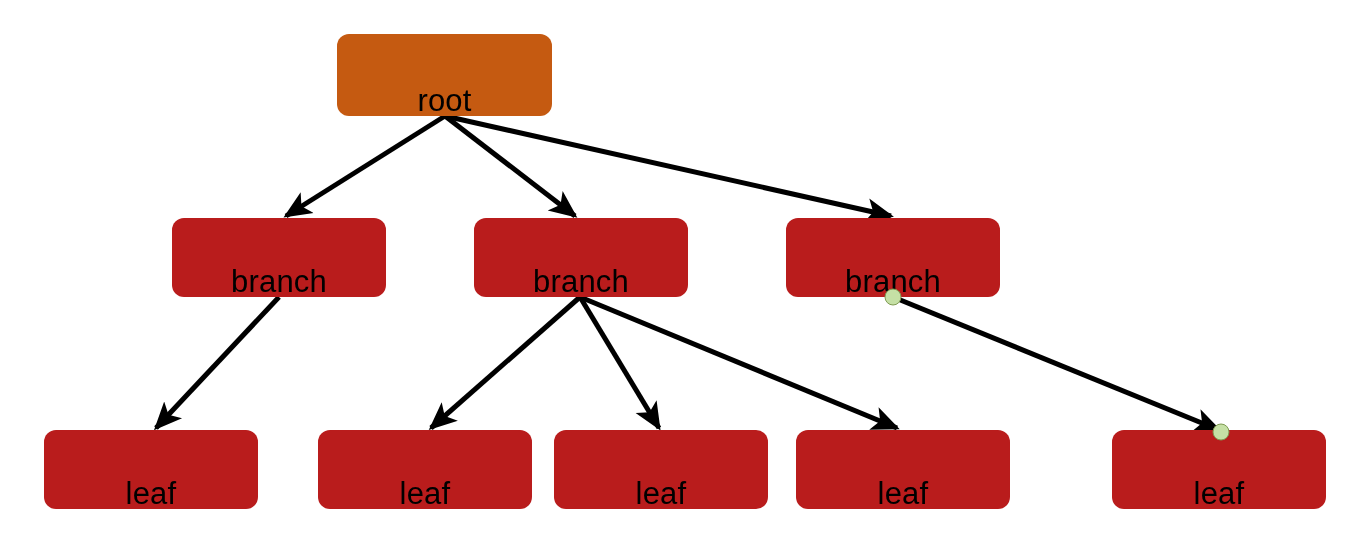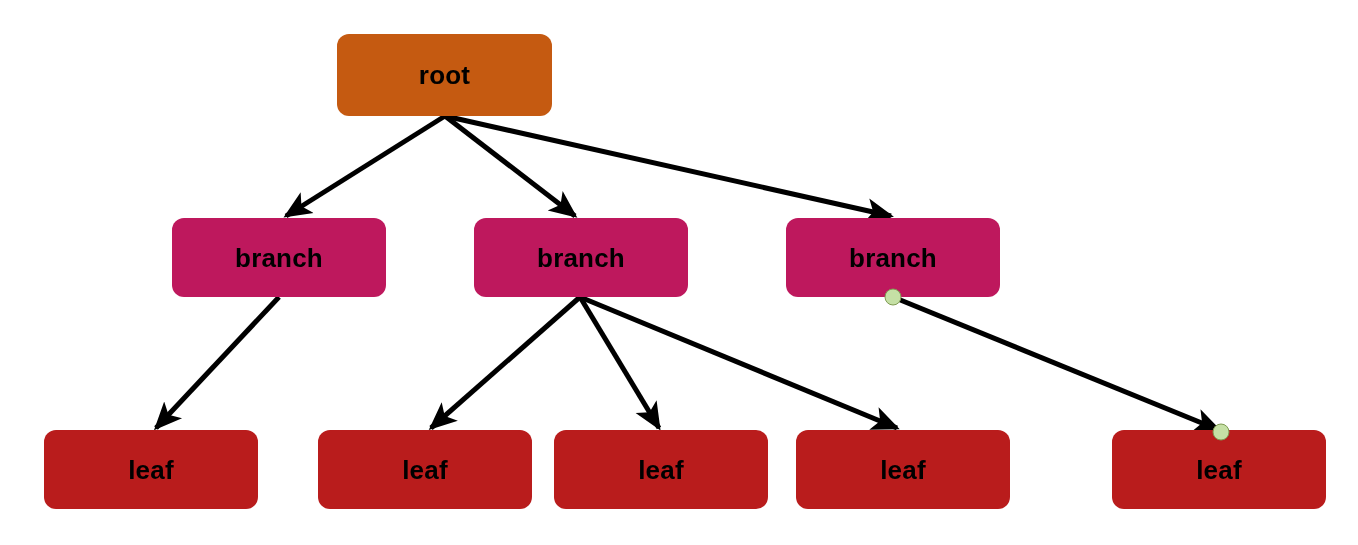--- a/index.html
+++ b/index.html
@@ -21,38 +21,38 @@
     position: absolute;
     left: 0;
     top: 0;
     width: 1358px;
     height: 545px;
     pointer-events: none;
   }
   .node {
     position: absolute;
     display: flex;
-    align-items: center;
+    align-items: flex-end;
     justify-content: center;
     border-radius: 12px;
     box-sizing: border-box;
     color: #000000;
     font-family: "Liberation Sans", sans-serif;
-    font-size: 26px;
-    font-weight: 700;
+    font-size: 31px;
+    font-weight: 400;
     line-height: 1;
     letter-spacing: 0.2px;
     white-space: nowrap;
     user-select: none;
   }
   .node-root {
     background: #C55A11;
   }
   .node-branch {
-    background: #be185d;
+    background: #b91c1c;
   }
   .node-leaf {
     background: #b91c1c;
   }
   .node-label {
     pointer-events: none;
   }
   .conn-dot {
     position: absolute;
     width: 17px;

